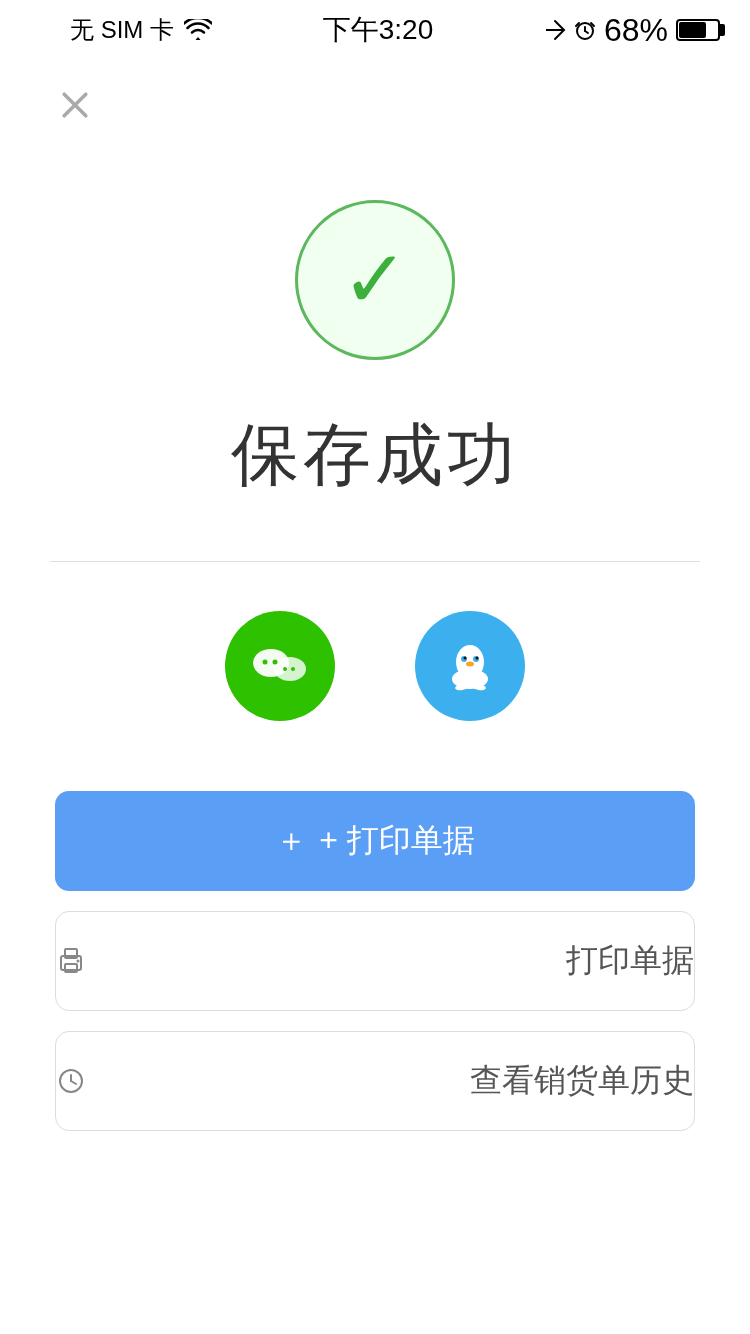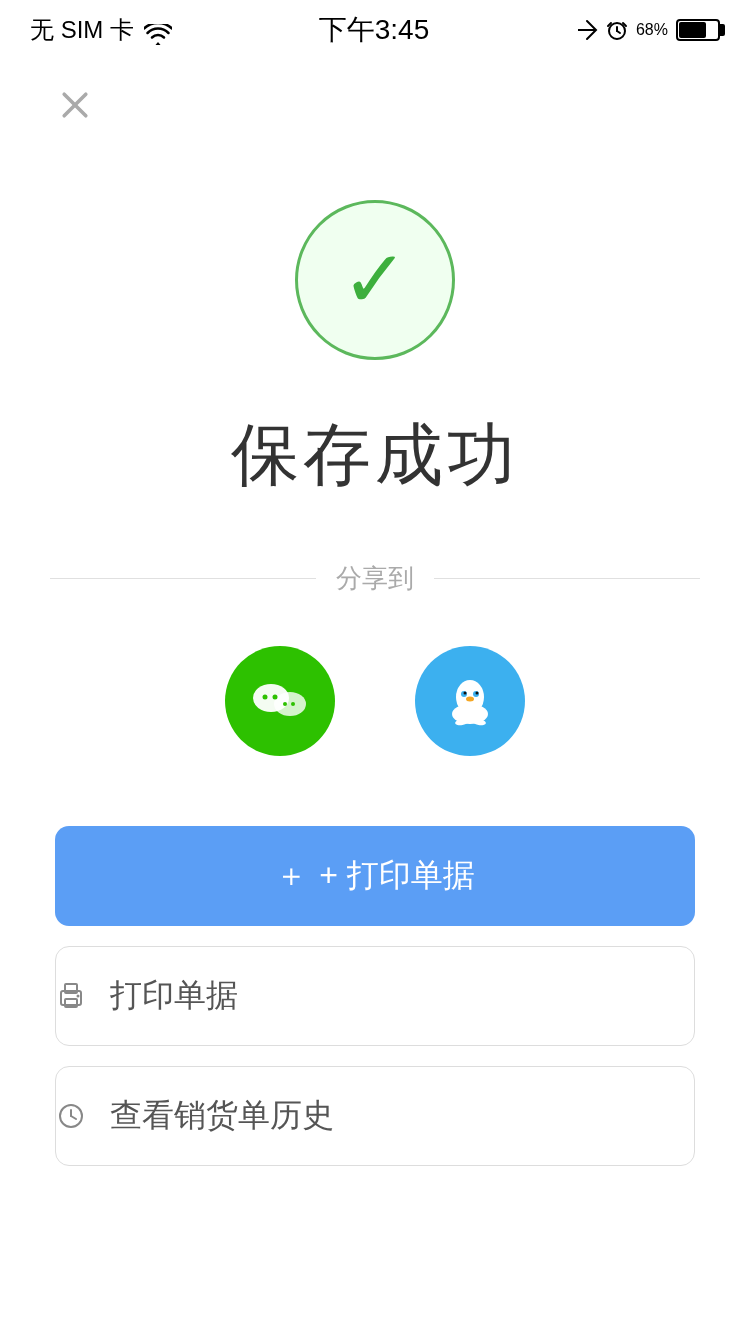--- a/index.html
+++ b/index.html
@@ -17,35 +17,36 @@
       width: 100%;
       height: 60px;
       display: flex;
       align-items: center;
       justify-content: space-between;
       padding: 0 30px;
       background: #fff;
     }
     .status-left {
       display: flex;
-      align-items: flex-end;
+      align-items: center;
       gap: 10px;
       font-size: 24px;
       color: #000;
+      margin-left: 40px;
     }
     .status-center {
       font-size: 28px;
       font-weight: 500;
       color: #000;
     }
     .status-right {
       display: flex;
       align-items: center;
       gap: 8px;
-      font-size: 16px;
+      font-size: 32px;
       color: #000;
     }
     .battery-icon {
       width: 44px;
       height: 22px;
       border: 2px solid #000;
       border-radius: 4px;
       position: relative;
       display: inline-block;
     }
@@ -201,38 +202,38 @@
       width: 100%;
       height: 100px;
       background: #fff;
       border: 1.5px solid #ddd;
       border-radius: 14px;
       font-size: 32px;
       color: #555;
       cursor: pointer;
       display: flex;
       align-items: center;
-      justify-content: flex-start;
+      justify-content: space-between;
       gap: 24px;
     }
   </style>
 </head>
 <body>
 
 <div class="status-bar">
   <div class="status-left">
     <span>无 SIM 卡</span>
     <svg width="28" height="22" viewBox="0 0 28 22" fill="none">
       <path d="M14 18l2.5 3H11.5L14 18z" fill="#000"></path>
       <path d="M8 13.5c1.6-1.6 3.8-2.5 6-2.5s4.4.9 6 2.5" stroke="#000" stroke-width="2.5" fill="none" stroke-linecap="round"></path>
       <path d="M3.5 9C6.5 6 10 4.5 14 4.5s7.5 1.5 10.5 4.5" stroke="#000" stroke-width="2.5" fill="none" stroke-linecap="round"></path>
       <path d="M0 4.5C4 .8 8.8 -1 14 -1s10 1.8 14 5.5" stroke="#000" stroke-width="2.5" fill="none" stroke-linecap="round"></path>
     </svg>
   </div>
-  <div class="status-center">下午3:45</div>
+  <div class="status-center">下午3:20</div>
   <div class="status-right">
     <svg width="22" height="22" viewBox="0 0 22 22">
       <path d="M11 2L20 11L11 20" fill="none" stroke="#000" stroke-width="2" stroke-linecap="round"></path>
       <line x1="2" y1="11" x2="19" y2="11" stroke="#000" stroke-width="2"></line>
     </svg>
     <svg width="22" height="22" viewBox="0 0 22 22">
       <circle cx="11" cy="12" r="8" fill="none" stroke="#000" stroke-width="2"></circle>
       <line x1="11" y1="8" x2="11" y2="12" stroke="#000" stroke-width="2" stroke-linecap="round"></line>
       <line x1="11" y1="12" x2="14" y2="14" stroke="#000" stroke-width="2" stroke-linecap="round"></line>
       <path d="M5 4L2 7" stroke="#000" stroke-width="2" stroke-linecap="round"></path>
@@ -255,21 +256,20 @@
 <div class="main-content">
 
   <div class="success-circle">
     <span class="checkmark">✓</span>
   </div>
 
   <div class="success-title">保存成功</div>
 
   <div class="divider-section">
     <div class="divider-line"></div>
-    <span class="divider-label">分享到</span>
   </div>
 
   <div class="share-icons">
     <div class="share-icon wechat">
       <svg class="wechat-svg" viewBox="0 0 65 65" fill="none">
 
         <ellipse cx="23" cy="29" rx="18" ry="14" fill="white" opacity="0.95"></ellipse>
         <ellipse cx="42" cy="35" rx="16" ry="12" fill="white" opacity="0.8"></ellipse>
 
         <circle cx="17" cy="28" r="2.5" fill="#2DC100"></circle>

